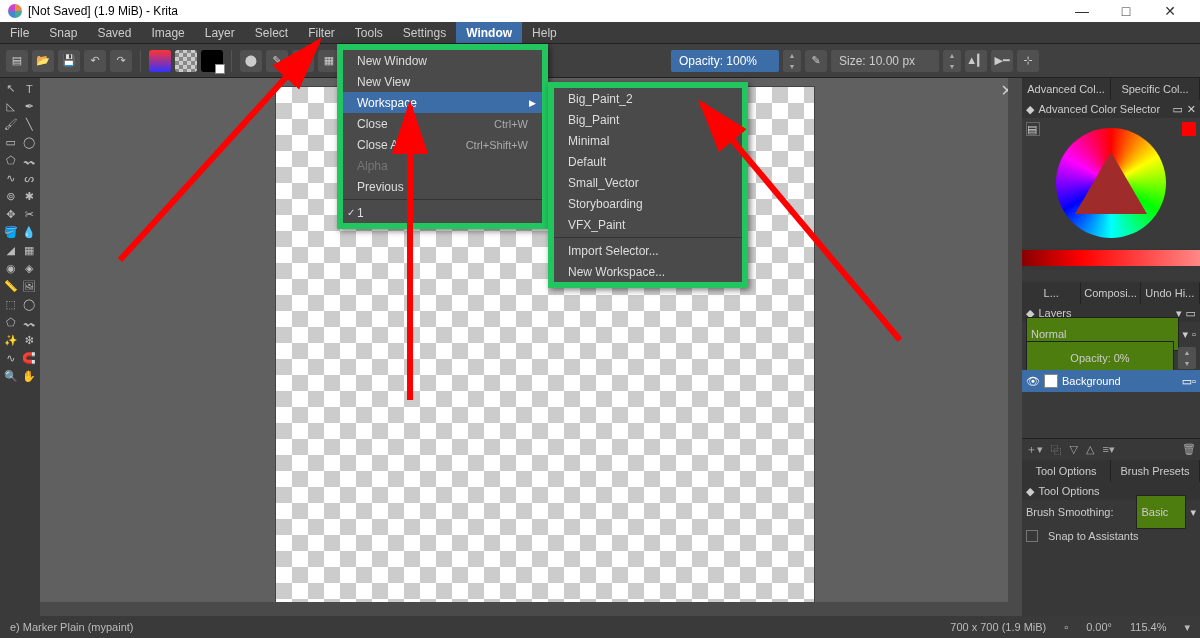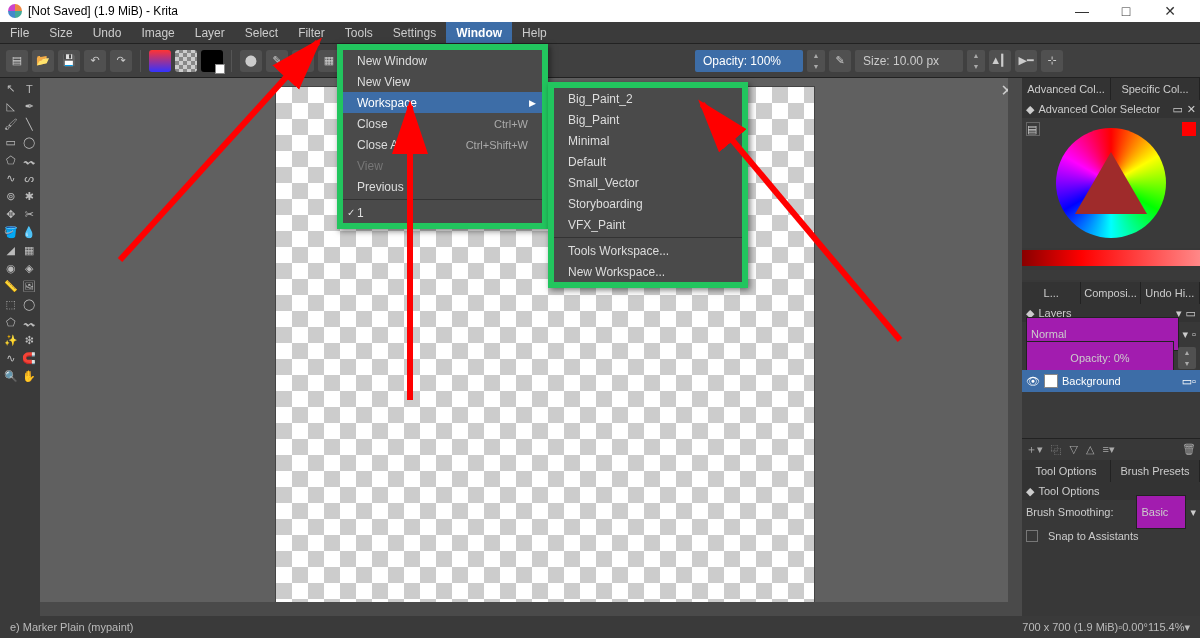--- a/index.html
+++ b/index.html
@@ -7,21 +7,21 @@
 .titlebar { height:22px; background:#fff; color:#000; display:flex; align-items:center; padding:0 8px; font-size:12px; }
 .tb-icon { width:14px; height:14px; margin-right:6px; background:conic-gradient(#e84 0 90deg,#4a9 90deg 180deg,#48c 180deg 270deg,#c4c 270deg 360deg); border-radius:50%; }
 .tb-spacer { flex:1; }
 .tb-btn { width:44px; height:22px; display:flex; align-items:center; justify-content:center; color:#333; font-size:14px; }
 .menubar { height:22px; background:#3b3b3b; display:flex; align-items:stretch; border-bottom:1px solid #222; }
 .menubar .m { padding:0 10px; display:flex; align-items:center; cursor:default; }
 .menubar .m.hi { background:#3d6da7; color:#fff;font-weight:bold; }
 .toolbar { height:34px; background:#404040; display:flex; align-items:center; padding:0 6px; gap:4px; border-bottom:1px solid #222; }
 .tbtn { width:22px; height:22px; background:#505050; border-radius:3px; display:flex; align-items:center; justify-content:center; color:#ccc; font-size:11px; }
 .sep { width:1px; height:22px; background:#555; margin:0 4px; }
-.opacity-box { background:#3d6da7; color:#fff; height:22px; display:flex; align-items:center; padding:0 8px; border-radius:2px; width:108px; gap:4px;margin-left:24px; }
+.opacity-box { background:#3d6da7; color:#fff; height:22px; display:flex; align-items:center; padding:0 8px; border-radius:2px; width:108px; gap:4px; }
 .size-box { background:#505050; height:22px; display:flex; align-items:center; padding:0 8px; border-radius:2px; width:108px; gap:4px; }
 .spin { width:18px; height:22px; background:#505050; border-radius:2px; display:flex; flex-direction:column; }
 .spin div { flex:1; display:flex; align-items:center; justify-content:center; font-size:7px; color:#aaa; }
 .main { display:flex; height:calc(638px - 22px - 22px - 34px - 22px); }
 .toolbox { width:40px; background:#3a3a3a; display:flex; flex-direction:column; padding:2px; gap:1px; }
 .toolbox .row { display:flex; gap:1px; }
 .toolbox .tool { width:18px; height:17px; display:flex; align-items:center; justify-content:center; color:#bbb; font-size:11px; }
 .canvas-area { flex:1; background:#606060; position:relative; overflow:hidden; }
 .doc-tab { position:absolute; top:0; right:0; left:0; height:24px; display:flex; justify-content:flex-end; align-items:center; padding-right:8px; color:#ccc; font-size:16px; }
 .canvas { position:absolute; left:235px; top:8px; width:540px; height:530px; background-image:
@@ -40,51 +40,51 @@
 .panel-header { height:18px; background:#333; display:flex; align-items:center; padding:0 4px; gap:4px; }
 .color-wheel { height:130px; display:flex; align-items:center; justify-content:center; background:#3a3a3a; position:relative; }
 .wheel { width:110px; height:110px; border-radius:50%; background:conic-gradient(red,yellow,lime,cyan,blue,magenta,red); display:flex; align-items:center; justify-content:center; }
 .triangle { width:0; height:0; border-left:36px solid transparent; border-right:36px solid transparent; border-bottom:62px solid #b33; filter:brightness(0.85); }
 .color-strip { height:16px; background:linear-gradient(90deg,#800,#f00,#f44,#f88); margin:2px 0; }
 .layers-box { flex:1; background:#3a3a3a; display:flex; flex-direction:column; }
 .layer-row { height:22px; background:#3d6da7; display:flex; align-items:center; padding:0 4px; color:#fff; gap:4px; }
 .layer-icon { width:14px; height:14px; background:#fff; border:1px solid #888; }
 .layer-ctrl { height:24px; display:flex; align-items:center; padding:0 4px; gap:4px; }
 .layer-btns { height:22px; display:flex; align-items:center; padding:0 4px; gap:8px; color:#aaa; border-top:1px solid #222; }
-.status { height:22px; background:#3a3a3a; display:flex; align-items:center; padding:0 10px; font-size:11px; color:#bbb; }
+.status { height:22px; background:#3a3a3a; display:flex; align-items:center; padding:0 10px; font-size:11px; color:#bbb; gap:18px; }
 .status .sp { flex:1; }
 
 .menu { position:absolute; background:#4a4a4a; border:6px solid #22c55e; box-shadow:2px 2px 6px rgba(0,0,0,0.5); z-index:100; min-width:200px; font-size:12px; }
 .menu .mi { height:21px; display:flex; align-items:center; padding:0 14px; color:#ddd; cursor:default; position:relative; }
 .menu .mi.hi { background:#3d6da7; color:#fff; }
 .menu .mi.dis { color:#777; }
 .menu .mi .sc { margin-left:auto; color:#aaa; font-size:11px; }
 .menu .mi .arrow { position:absolute; right:6px; font-size:9px; }
 .menu .mi .chk { position:absolute; left:4px; font-size:10px; }
 .menu hr { border:none; border-top:1px solid #333; margin:2px 0; }
 
 .arrow-svg { position:absolute; z-index:200; pointer-events:none; }
-.field { background:#a21caf; border:1px solid #222; height:34px; padding:0 4px; color:#ccc; display:flex; align-items:center; flex:1; }
+.field { background:#4d7c0f; border:1px solid #222; height:34px; padding:0 4px; color:#ccc; display:flex; align-items:center; flex:1; }
 </style>
 </head>
 <body>
 
 <div class="titlebar">
   <span class="tb-icon"></span>
   <span>[Not Saved]  (1.9 MiB)  -  Krita</span>
   <span class="tb-spacer"></span>
   <span class="tb-btn">—</span>
   <span class="tb-btn">□</span>
   <span class="tb-btn">✕</span>
 </div>
 
 <div class="menubar">
   <div class="m">File</div>
-  <div class="m">Size</div>
-  <div class="m">Undo</div>
+  <div class="m">Snap</div>
+  <div class="m">Saved</div>
   <div class="m">Image</div>
   <div class="m">Layer</div>
   <div class="m">Select</div>
   <div class="m">Filter</div>
   <div class="m">Tools</div>
   <div class="m">Settings</div>
   <div class="m hi">Window</div>
   <div class="m">Help</div>
 </div>
 
@@ -317,42 +317,42 @@
     </div>
     <div class="mi">
       <span>Close</span>
       <span class="sc">Ctrl+W</span>
     </div>
     <div class="mi">
       <span>Close All</span>
       <span class="sc">Ctrl+Shift+W</span>
     </div>
     <div class="mi dis">
-      <span>View</span>
+      <span>Alpha</span>
     </div>
     <div class="mi">
       <span>Previous</span>
     </div>
     <hr>
     <div class="mi">
       <span class="chk">✓</span>
       <span>1</span>
     </div>
   </div>
 
 <div class="menu" id="ws-menu" style="left:548px; top:82px; width:150px;">
     <div class="mi">Big_Paint_2</div>
     <div class="mi">Big_Paint</div>
     <div class="mi">Minimal</div>
     <div class="mi">Default</div>
     <div class="mi">Small_Vector</div>
     <div class="mi">Storyboarding</div>
     <div class="mi">VFX_Paint</div>
     <hr>
-    <div class="mi">Tools Workspace...</div>
+    <div class="mi">Import Selector...</div>
     <div class="mi">New Workspace...</div>
   </div>
 
 <svg class="arrow-svg" style="left:0;top:0;width:1200px;height:638px">
   <defs>
       <marker id="ah" markerWidth="10" markerHeight="10" refX="8" refY="3" orient="auto">
         <path d="M0,0 L9,3 L0,6 Z" fill="red"></path>
       </marker>
     </defs>
   <line x1="120" y1="260" x2="318" y2="42" stroke="red" stroke-width="6" marker-end="url(#ah)"></line>

